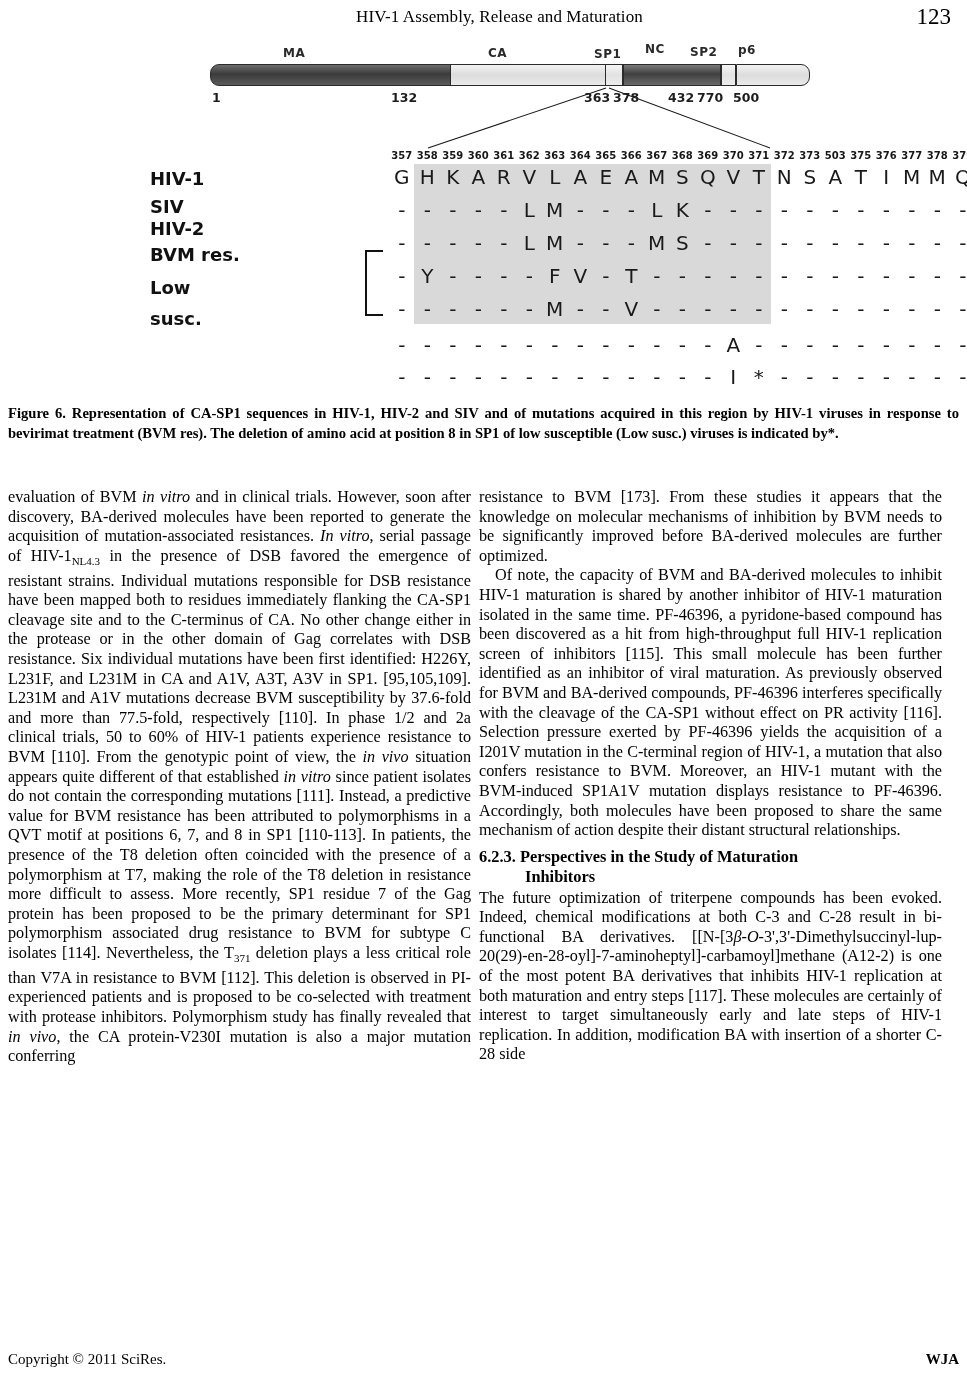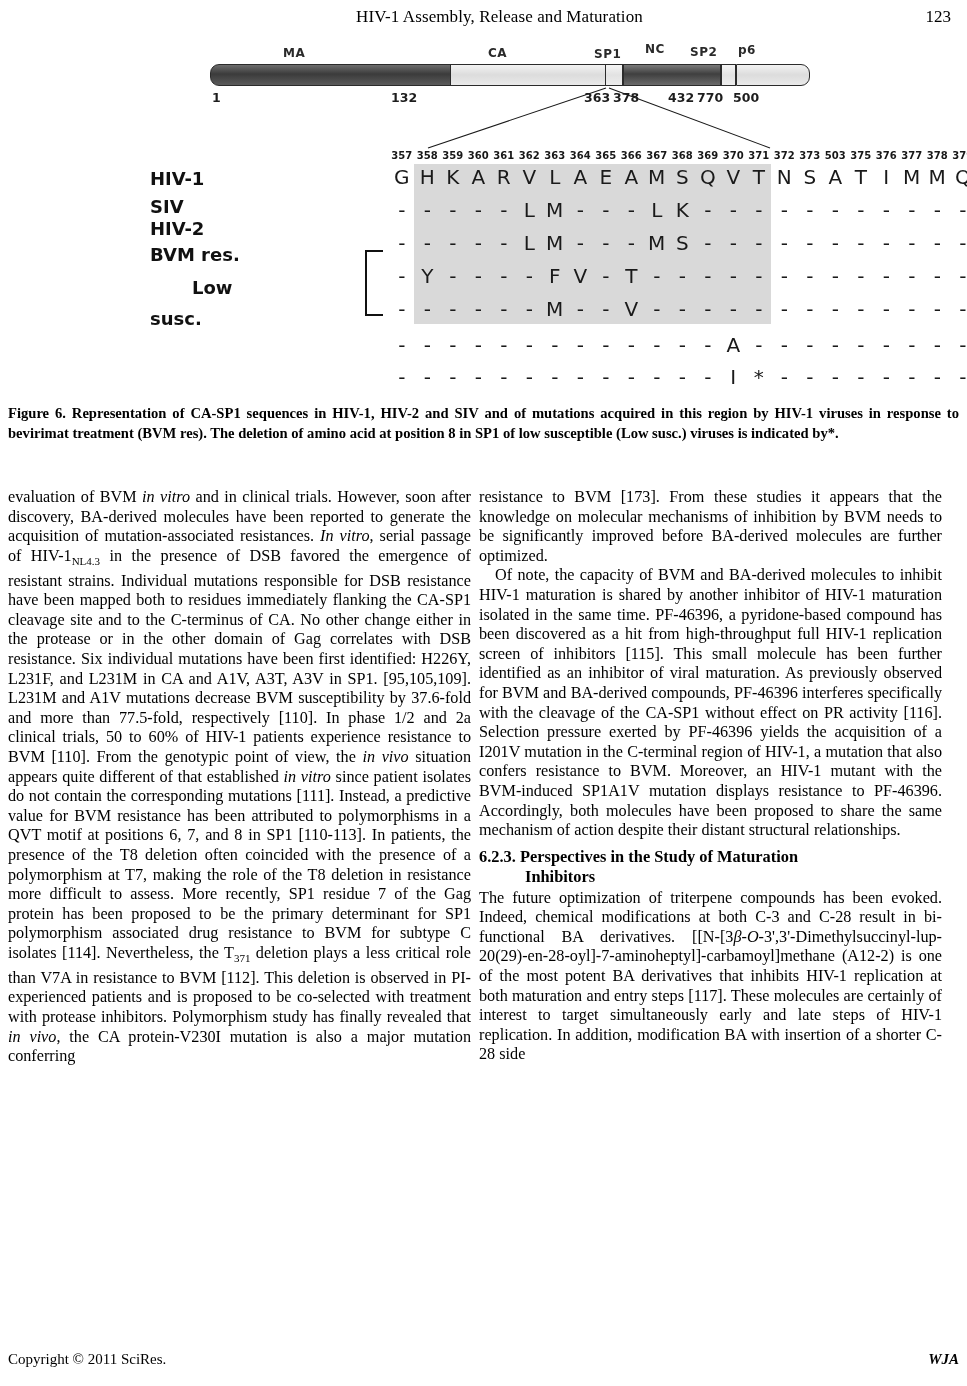--- a/index.html
+++ b/index.html
@@ -16,21 +16,21 @@
   
   .runhead{
     position:absolute;left:16px;top:0;width:967px;height:34px;
     display:flex;align-items:center;
   }
   .runhead .title{
     position:absolute;left:0;right:0;text-align:center;
     font-size:17px;letter-spacing:.1px;
   }
   .runhead .folio{
-    position:absolute;right:32px;font-size:17px;font-family:Liberation Serif, serif;
+    position:absolute;right:32px;font-size:23px;font-family:Liberation Serif, serif;
   }
 
   
   .figure{
     position:absolute;left:0;top:38px;width:897px;height:350px;
   }
   .fig-inner{position:relative;width:967px;height:350px;}
 
   
   .gagbar{position:absolute;left:210px;top:26px;width:600px;height:22px;}
@@ -124,21 +124,21 @@
   .col h3 .sub{display:block;padding-left:46px;}
   i{font-style:italic;}
   sub{font-size:11px;}
 
   
   .footer{
     position:absolute;left:8px;right:8px;bottom:18px;
     display:flex;justify-content:space-between;align-items:baseline;
     font-size:15px;
   }
-  .footer .wja{font-style:italic;font-weight:700;}
+  .footer .wja{font-weight:700;}
 </style>
 </head>
 <body>
 
 <div class="page">
 
   <div class="runhead">
     <div class="title">HIV-1 Assembly, Release and Maturation</div>
     <div class="folio">123</div>
   </div>
@@ -203,21 +203,21 @@
           <span>376</span>
           <span>377</span>
           <span>378</span>
           <span>379</span>
         </div>
 
         <div class="rowlabel" style="top:18px;">HIV-1</div>
         <div class="rowlabel" style="top:46px;">SIV</div>
         <div class="rowlabel" style="top:68px;">HIV-2</div>
         <div class="rowlabel" style="top:94px;">BVM res.</div>
-        <div class="rowlabel" style="top:127px;margin-left:42px;">Low</div>
+        <div class="rowlabel" style="top:127px;">Low</div>
         <div class="rowlabel" style="top:158px;">susc.</div>
         <div class="bracket"></div>
 
         <div class="searow light" style="top:14px;">
           <span>G</span>
           <span>H</span>
           <span>K</span>
           <span>A</span>
           <span>R</span>
           <span>V</span>

